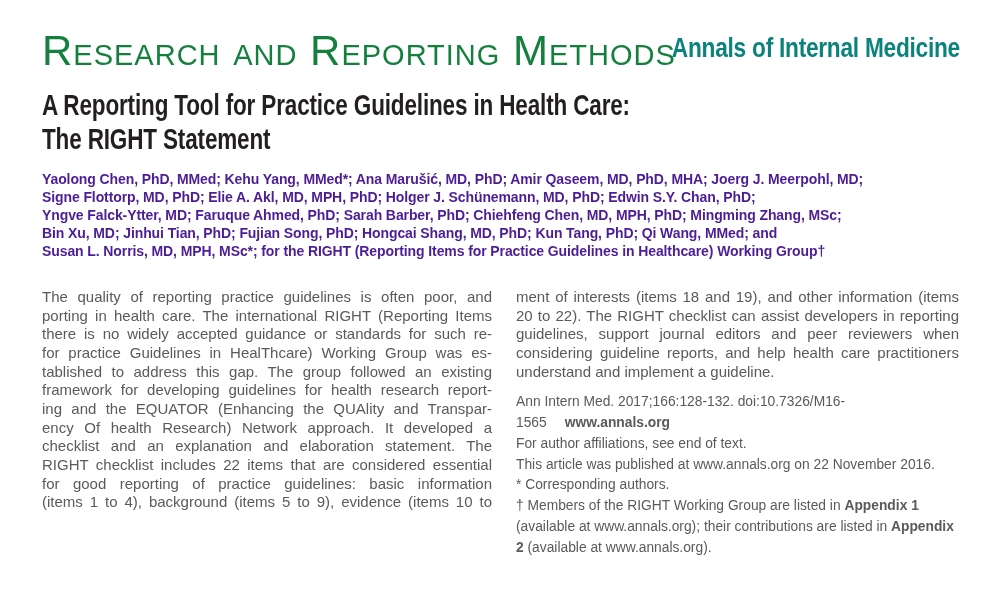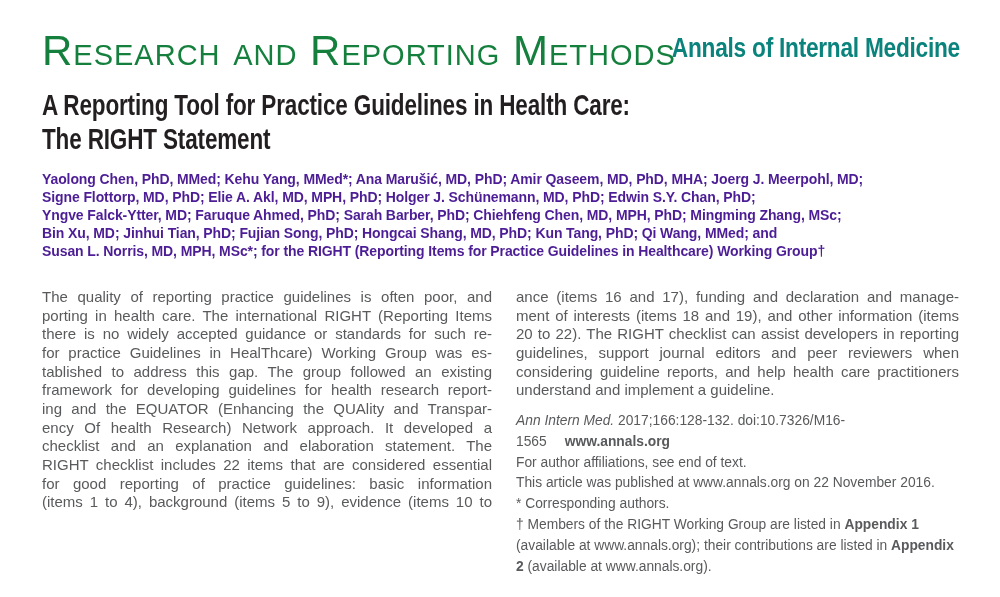--- a/index.html
+++ b/index.html
@@ -36,21 +36,21 @@
   .col-left  { left:42px;  width:450px; }
   .col-right { left:516px; width:443px; }
   .abs-line {
     font-size:15px; line-height:18.65px;
     text-align:justify; text-align-last:justify; white-space:nowrap;
   }
   .abs-right .abs-line:last-child { text-align-last:left; }
   
   .citation { margin-top:11px; font-size:13.8px; line-height:20.8px; color:#595a5c; }
   .cit-line { }
-  .it { font-style:italic; }
+  .it { }
   .bold { font-weight:bold; }
   .site { margin-left:18px; }
 </style>
 </head>
 <body>
 
 <div class="page">
 
   <div class="eyebrow">Research and Reporting Methods</div>
   <div class="journal">Annals of Internal Medicine</div>
@@ -78,21 +78,20 @@
       <div class="abs-line">ing and the EQUATOR (Enhancing the QUAlity and Transpar-</div>
       <div class="abs-line">ency Of health Research) Network approach. It developed a</div>
       <div class="abs-line">checklist and an explanation and elaboration statement. The</div>
       <div class="abs-line">RIGHT checklist includes 22 items that are considered essential</div>
       <div class="abs-line">for good reporting of practice guidelines: basic information</div>
       <div class="abs-line">(items 1 to 4), background (items 5 to 9), evidence (items 10 to</div>
     </div>
 
   <div class="col col-right">
     <div class="abs-right">
-        <div class="abs-line">ance (items 16 and 17), funding and declaration and manage-</div>
         <div class="abs-line">ment of interests (items 18 and 19), and other information (items</div>
         <div class="abs-line">20 to 22). The RIGHT checklist can assist developers in reporting</div>
         <div class="abs-line">guidelines, support journal editors and peer reviewers when</div>
         <div class="abs-line">considering guideline reports, and help health care practitioners</div>
         <div class="abs-line">understand and implement a guideline.</div>
       </div>
 
     <div class="citation">
       <div class="cit-line"><span class="it">Ann Intern Med.</span><span> 2017;166:128-132. doi:10.7326/M16-1565</span><span class="bold site">www.annals.org</span></div>
       <div class="cit-line">For author affiliations, see end of text.</div>

